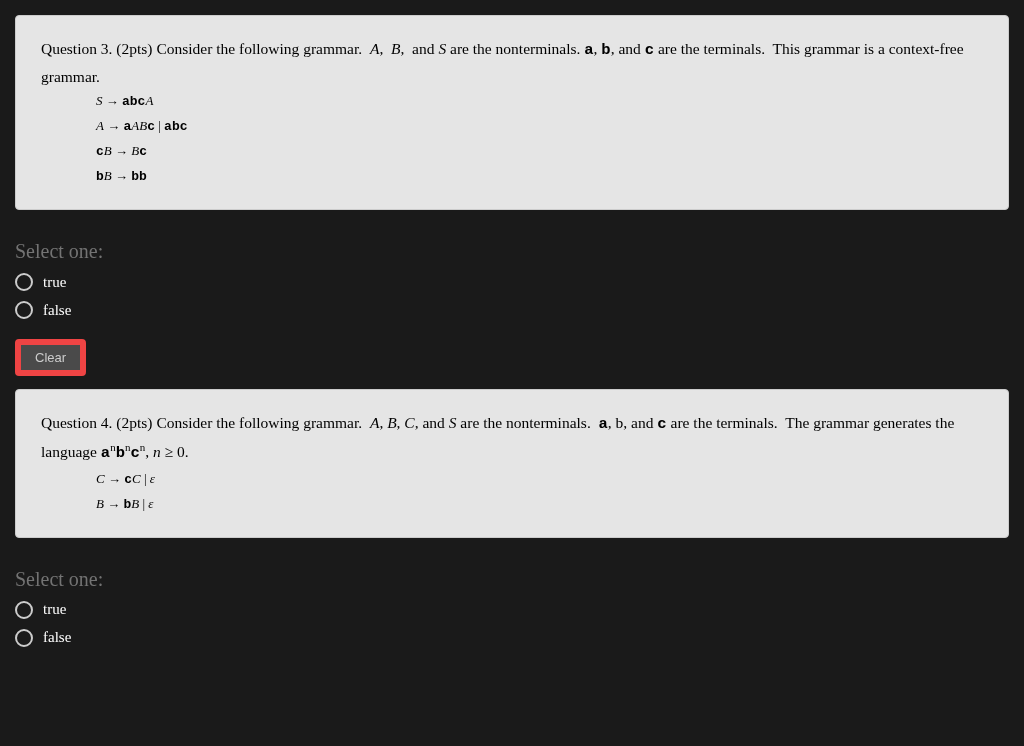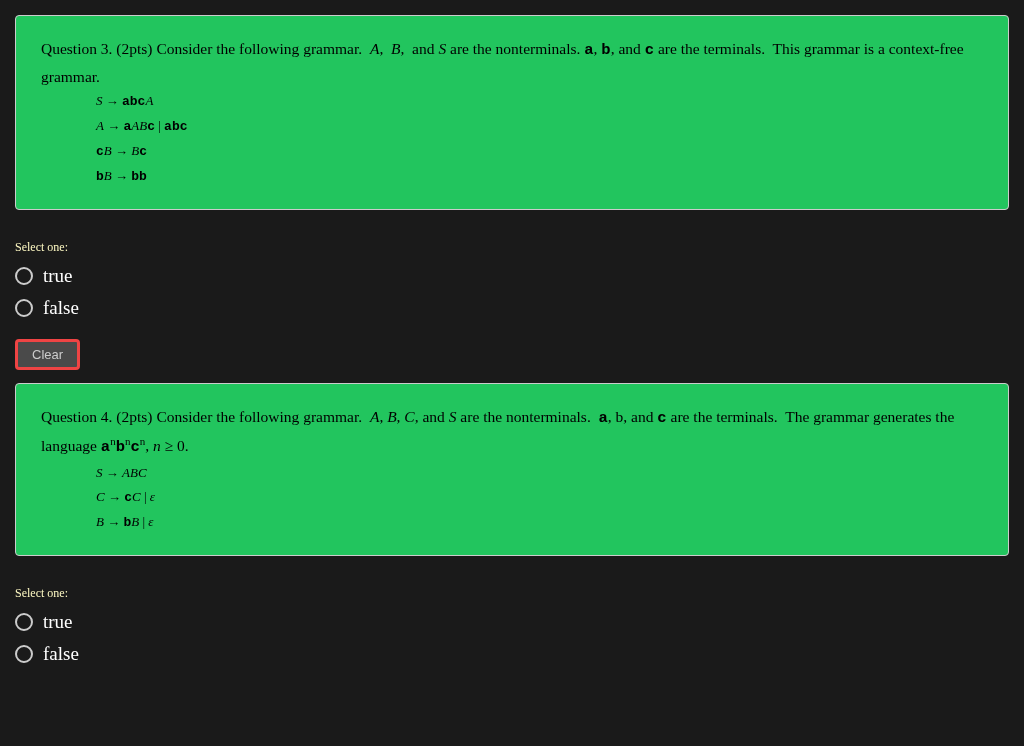--- a/index.html
+++ b/index.html
@@ -11,21 +11,21 @@
     body {
       background-color: #1a1a1a;
       font-family: Georgia, 'Times New Roman', Times, serif;
       color: #ffffff;
       width: 1024px;
       min-height: 746px;
       padding: 15px;
     }
 
     .question-box {
-      background-color: #22c55e;
+      background-color: #e5e5e5;
       color: #000000;
       border: 1px solid #cccccc;
       border-radius: 4px;
       padding: 20px 25px;
       margin-bottom: 18px;
     }
 
     .grammar-rules {
       margin-left: 55px;
       line-height: 1.85;
@@ -36,23 +36,23 @@
       display: block;
       font-family: 'CMU Serif', Georgia, serif;
     }
 
     .select-section {
       padding: 12px 0 8px 0;
       color: #ffffff;
     }
 
     .select-one-label {
-      font-size: 12px;
+      font-size: 20px;
       margin-bottom: 10px;
-      color: #fef9c3;
+      color: #737373;
     }
 
     .radio-option {
       display: flex;
       align-items: center;
       margin-bottom: 10px;
       cursor: pointer;
     }
 
     .radio-circle {
@@ -62,30 +62,30 @@
       border: 2px solid #cccccc;
       background-color: transparent;
       margin-right: 10px;
       flex-shrink: 0;
       display: inline-flex;
       align-items: center;
       justify-content: center;
     }
 
     .radio-label {
-      font-size: 19px;
+      font-size: 15px;
       color: #ffffff;
     }
 
     .clear-button {
       margin-top: 10px;
       margin-bottom: 5px;
       background-color: #4a4a4a;
       color: #cccccc;
-      border: 3px solid #ef4444;
+      border: 6px solid #ef4444;
       border-radius: 4px;
       padding: 5px 14px;
       font-size: 13px;
       cursor: pointer;
       font-family: Arial, sans-serif;
     }
 
     
     .math-italic {
       font-style: italic;
@@ -172,23 +172,20 @@
     <span> are the nonterminals.&nbsp; </span>
     <span class="math-bold">a</span>,
     b, and <span class="math-bold">c</span>
     <span> are the terminals.&nbsp; The grammar generates the language </span>
     <span>
       <span class="math-bold">a</span><sup>n</sup><span class="math-bold">b</span><sup>n</sup><span class="math-bold">c</span><sup>n</sup>, <span class="math-italic">n</span> ≥ 0.
     </span>
   </div>
   <div class="grammar-rules">
     <span class="rule">
-      <span class="math-italic">S</span> <span class="arrow">→</span> <span class="math-italic">ABC</span>
-    </span>
-    <span class="rule">
       <span class="math-italic">C</span> <span class="arrow">→</span> <span class="math-bold">c</span><span class="math-italic">C</span> <span class="pipe">|</span> <span class="math-italic">ε</span>
     </span>
     <span class="rule">
       <span class="math-italic">B</span> <span class="arrow">→</span> <span class="math-bold">b</span><span class="math-italic">B</span> <span class="pipe">|</span> <span class="math-italic">ε</span>
     </span>
   </div>
 </div>
 
 <div class="select-section">
   <div class="select-one-label">Select one:</div>

